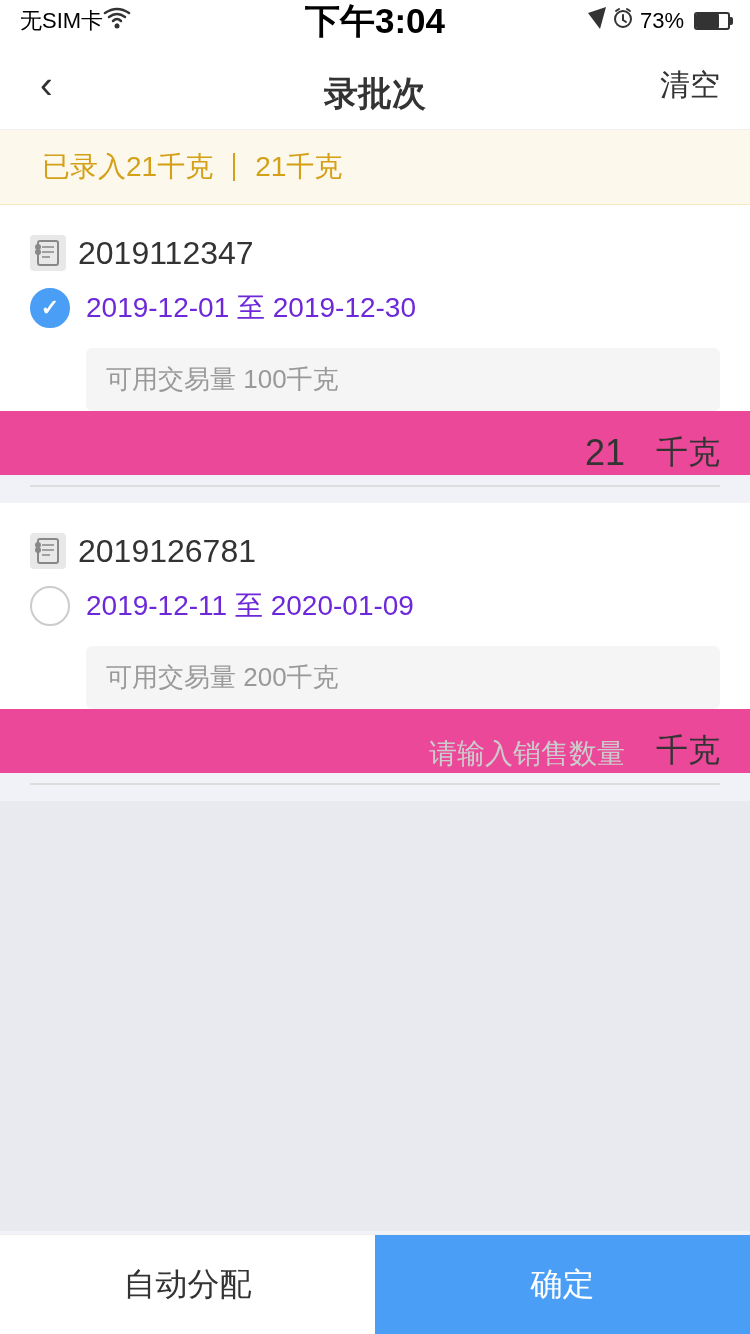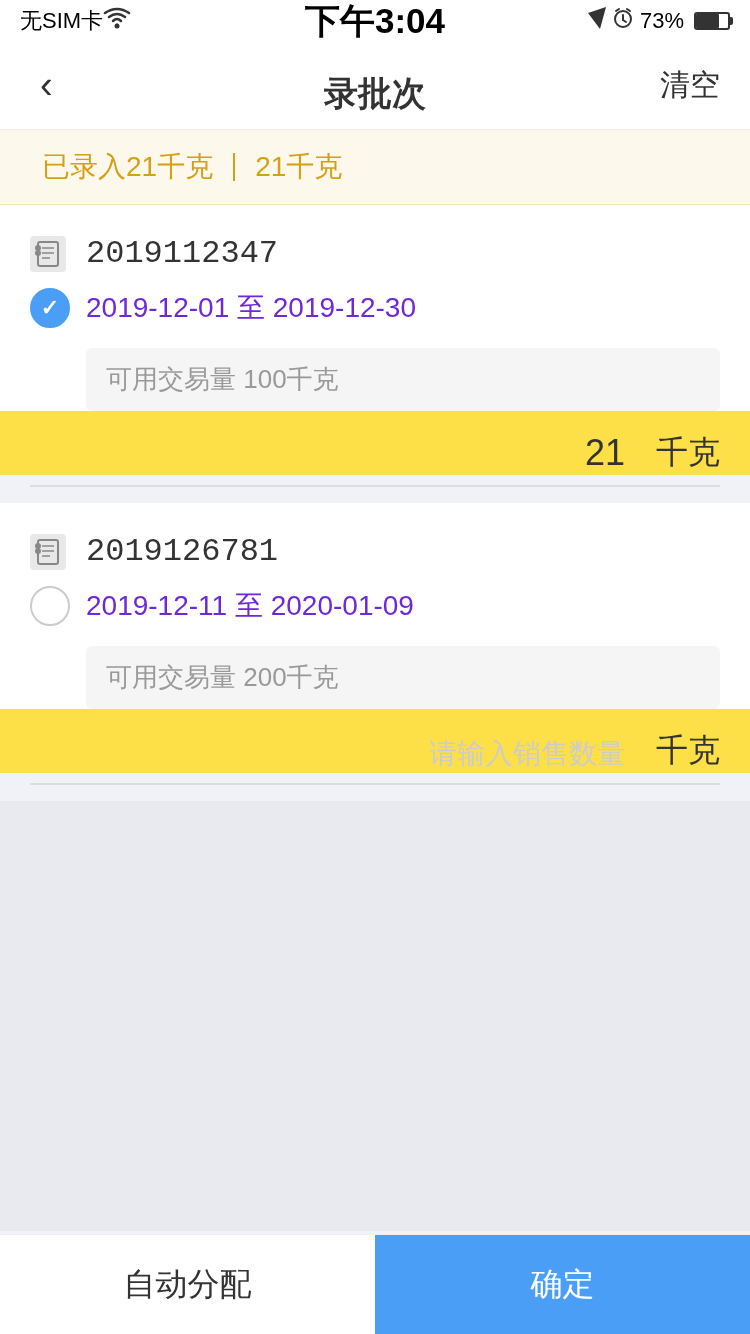--- a/index.html
+++ b/index.html
@@ -122,24 +122,22 @@
 
     
     .batch-card {
       background: #fff;
       margin-bottom: 0;
       padding: 30px 30px 0 30px;
     }
 
     .batch-header {
       display: flex;
-      align-items: center;
-      gap: 20px;
+      gap: 12px;
       margin-bottom: 16px;
-      font-family: Liberation Mono, monospace;
     }
     .batch-icon {
       width: 36px;
       height: 36px;
       background: #e8e8e8;
       border-radius: 4px;
       display: flex;
       align-items: center;
       justify-content: center;
       font-size: 22px;
@@ -191,21 +189,21 @@
       color: #999;
       margin-left: 56px;
     }
 
     .qty-input-row {
       display: flex;
       align-items: center;
       justify-content: flex-end;
       padding: 20px 30px 0 30px;
       gap: 16px;
-      background: #fde047;
+      background: #ec4899;
     }
     .qty-input {
       text-align: right;
       font-size: 36px;
       color: #333;
       border: none;
       outline: none;
       background: transparent;
       min-width: 100px;
     }

